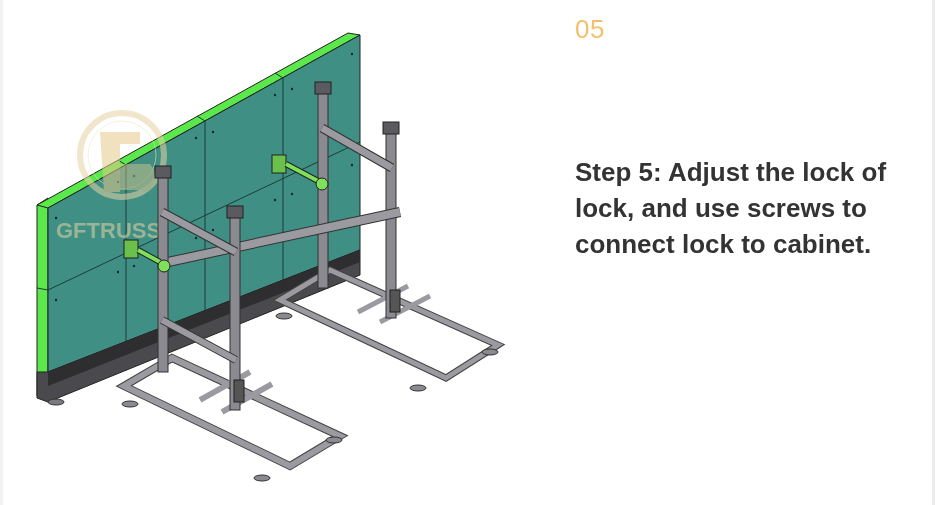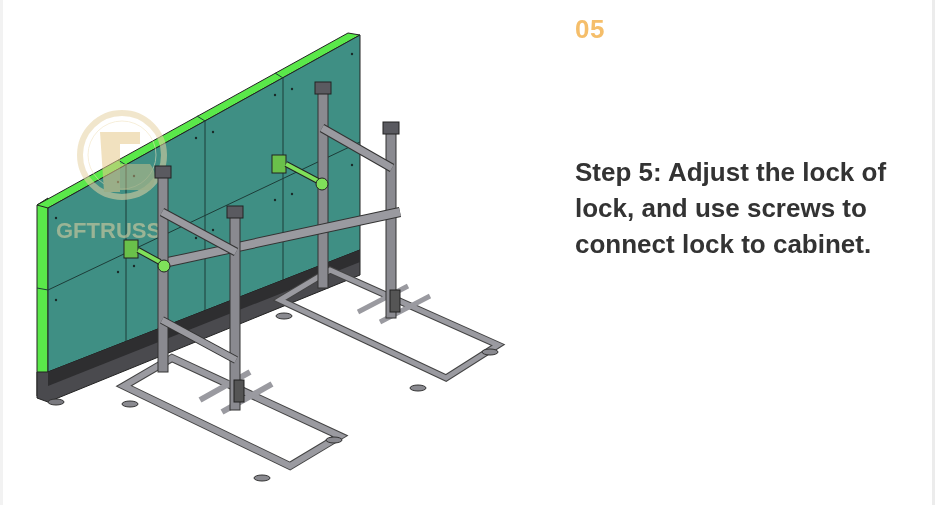--- a/index.html
+++ b/index.html
@@ -15,21 +15,21 @@
     }
     .right-edge {
       position: absolute; right: 0; top: 0; width: 3px; height: 505px;
       background: #ececec;
     }
     .illustration {
       position: absolute; left: 0; top: 0; width: 560px; height: 400px;
     }
     .step-number {
       position: absolute; left: 575px; top: 14px;
-      font-size: 26px; font-weight: bold; color: #f5be6a;
+      font-size: 26px; font-weight: normal; color: #f5be6a;
       letter-spacing: 0.5px;
     }
     .step-text {
       position: absolute; left: 575px; top: 154px; width: 345px;
       font-size: 26px; font-weight: bold; color: #333333;
       line-height: 36px;
     }
     .watermark-text {
       font-family: "Liberation Sans", sans-serif;
       font-weight: bold;

